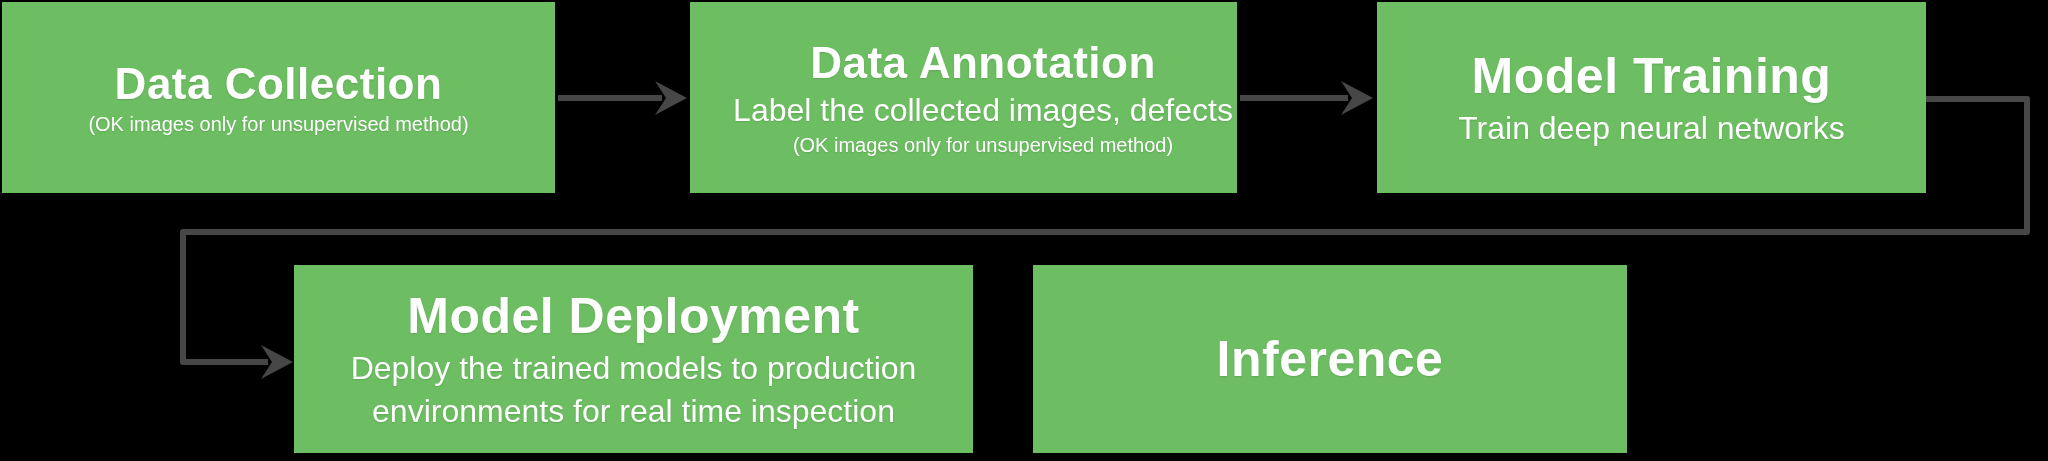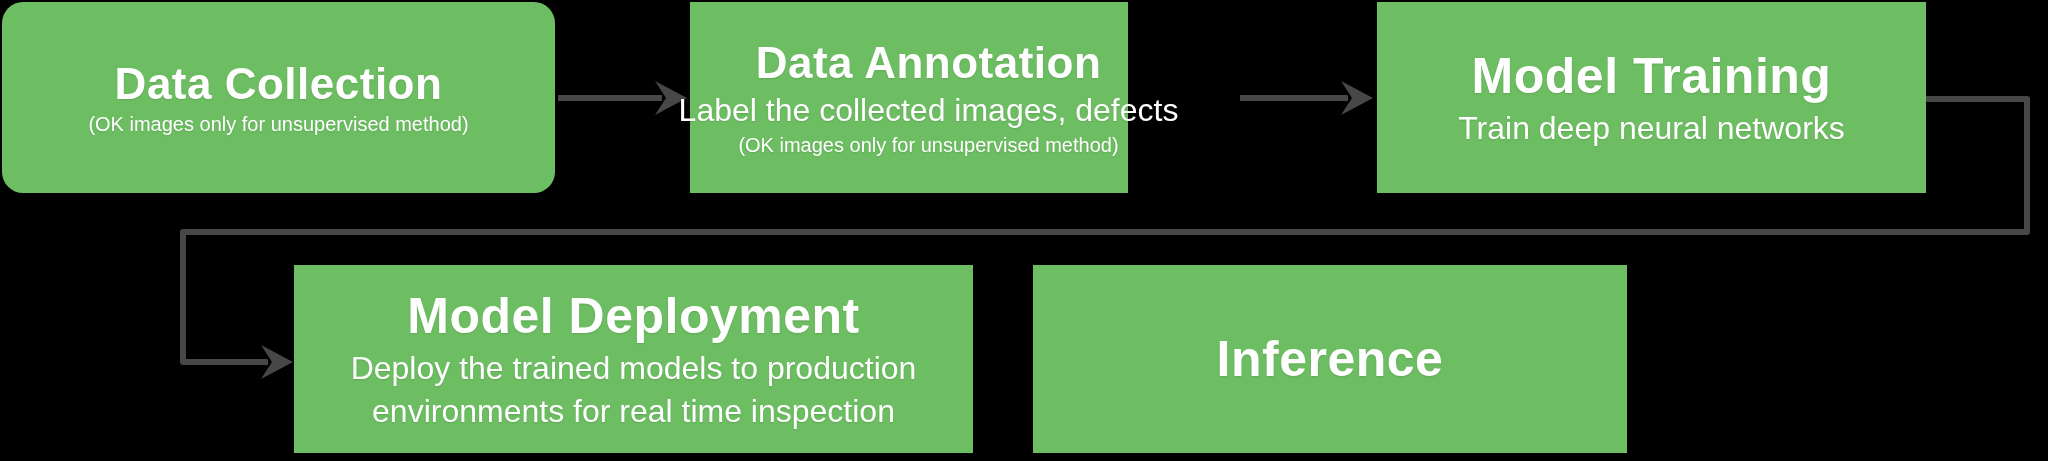--- a/index.html
+++ b/index.html
@@ -59,22 +59,22 @@
     font-size: 32px;
     line-height: 1.32;
     white-space: nowrap;
   }
   .box .note {
     font-size: 20px;
     line-height: 1.38;
     white-space: nowrap;
   }
   
-  .box-data-collection  { left: 2px;    top: 2px;   width: 553px; height: 191px; border-radius: 21px; }
-  .box-data-annotation  { left: 690px;  top: 2px;   width: 438px; height: 191px; padding-left: 47px; }
+  .box-data-collection  { left: 2px;    top: 2px;   width: 553px; height: 191px; }
+  .box-data-annotation  { left: 690px;  top: 2px;   width: 547px; height: 191px; padding-left: 47px; }
   .box-model-training   { left: 1377px; top: 2px;   width: 549px; height: 191px; }
   
   .box-model-deployment { left: 294px;  top: 265px; width: 679px; height: 188px; }
   .box-inference        { left: 1033px; top: 265px; width: 594px; height: 188px; }
 </style>
 </head>
 <body>
 
 <div class="canvas">
 

